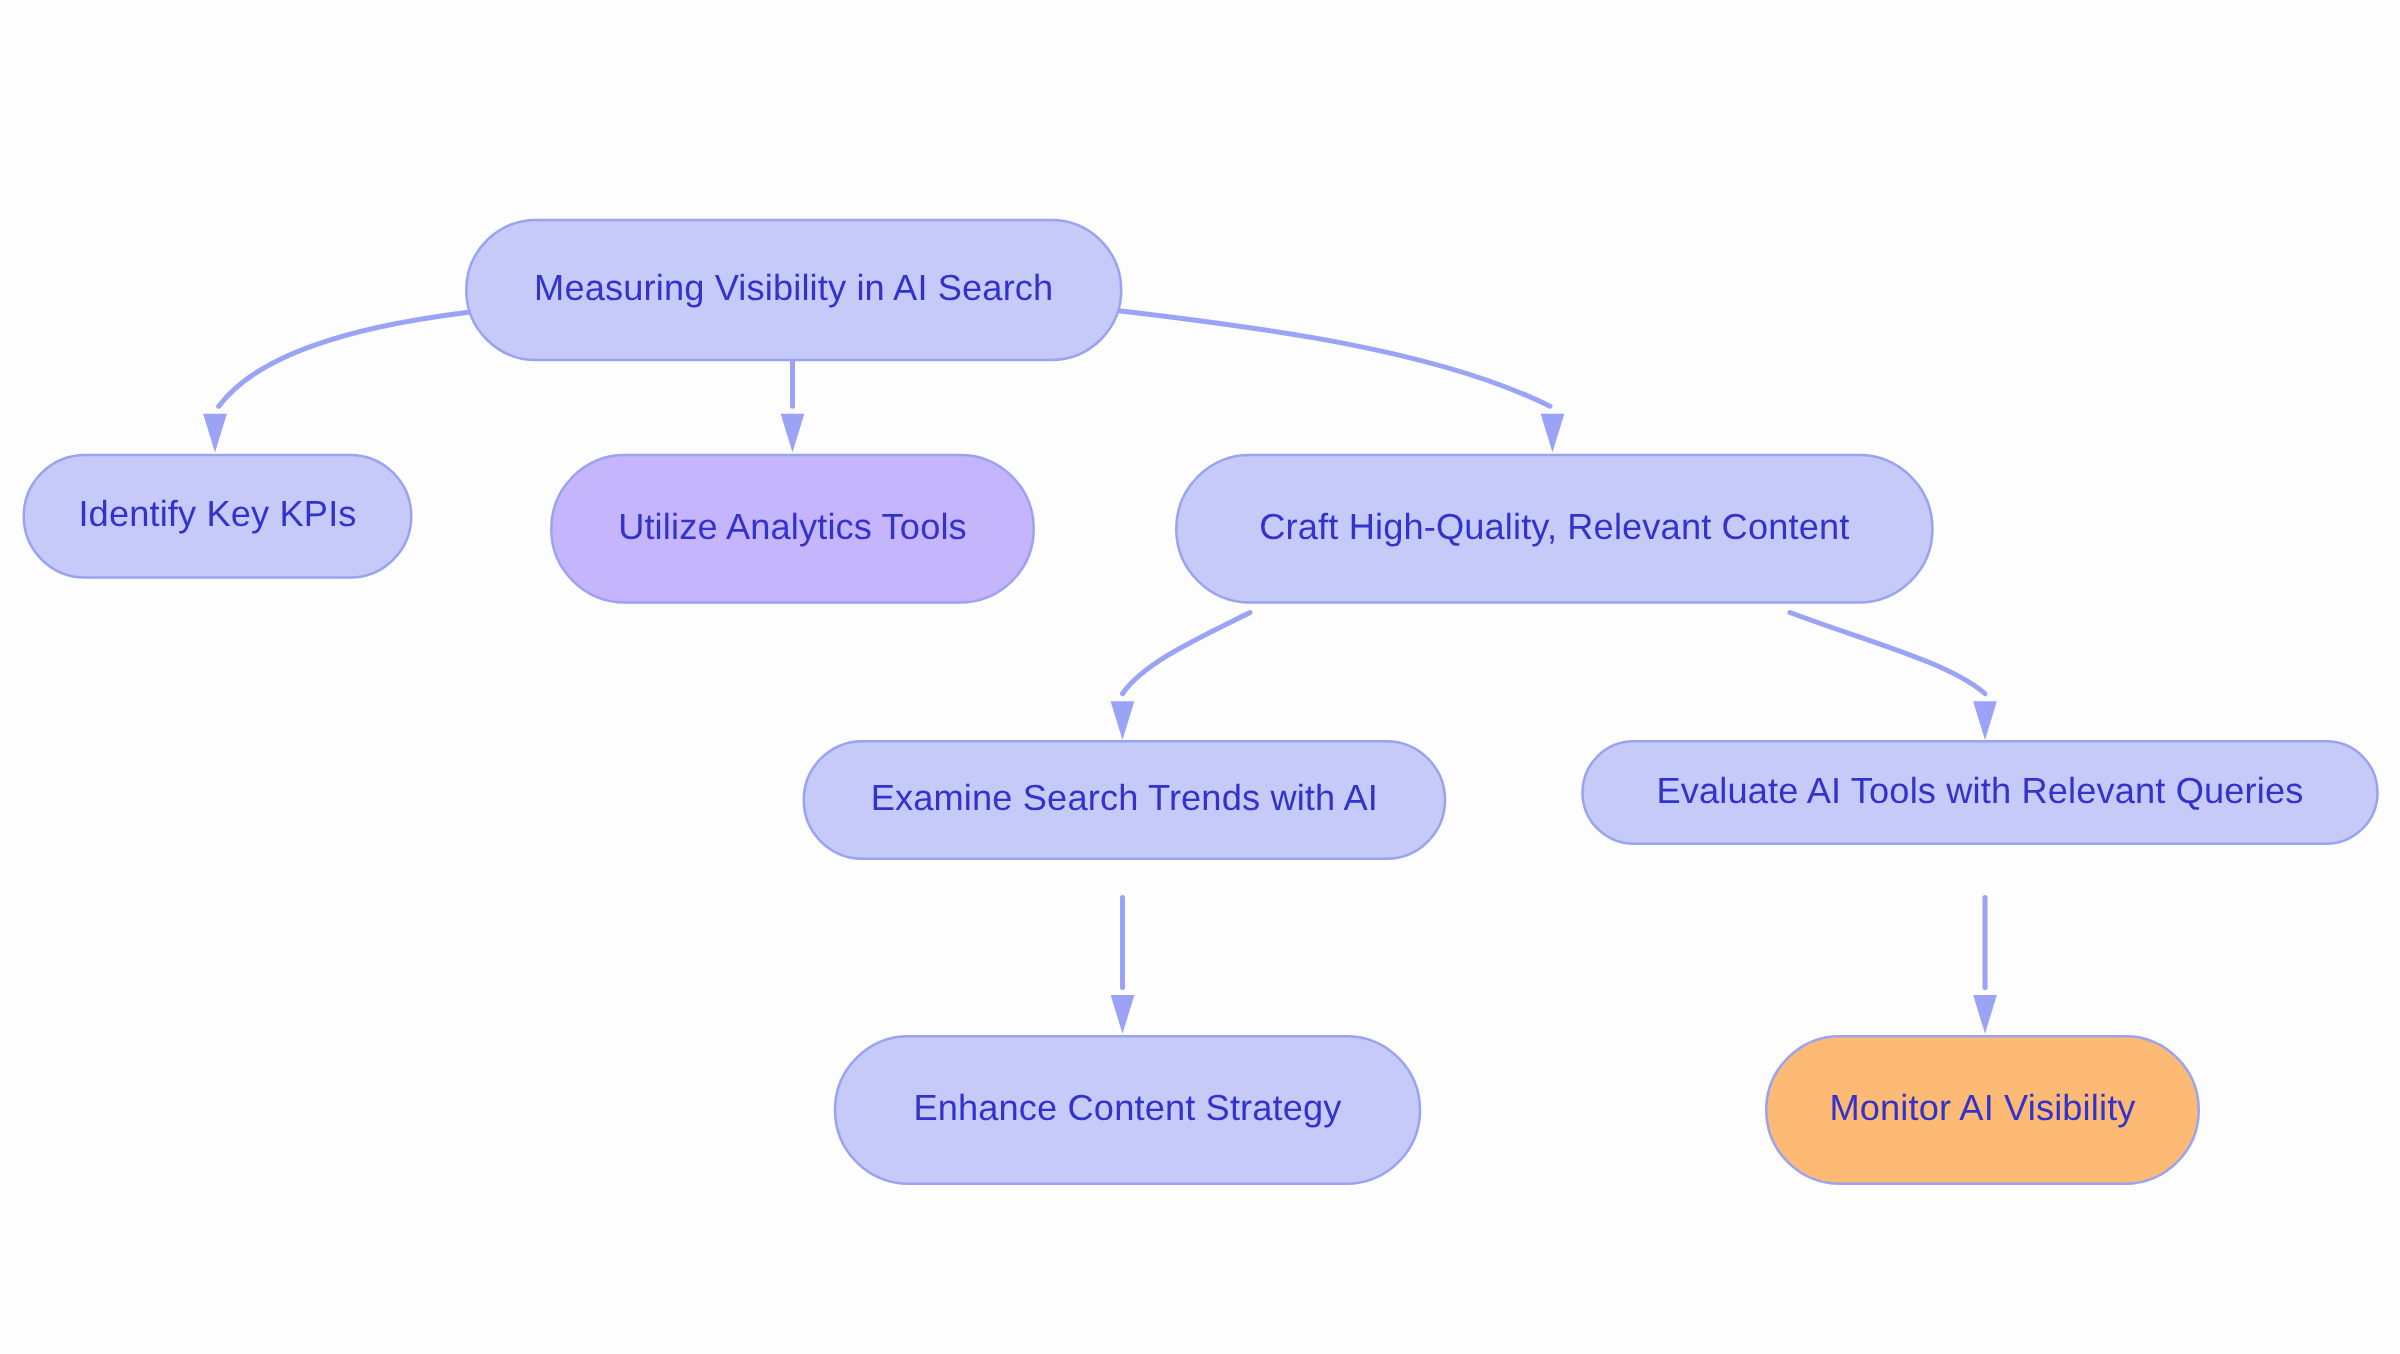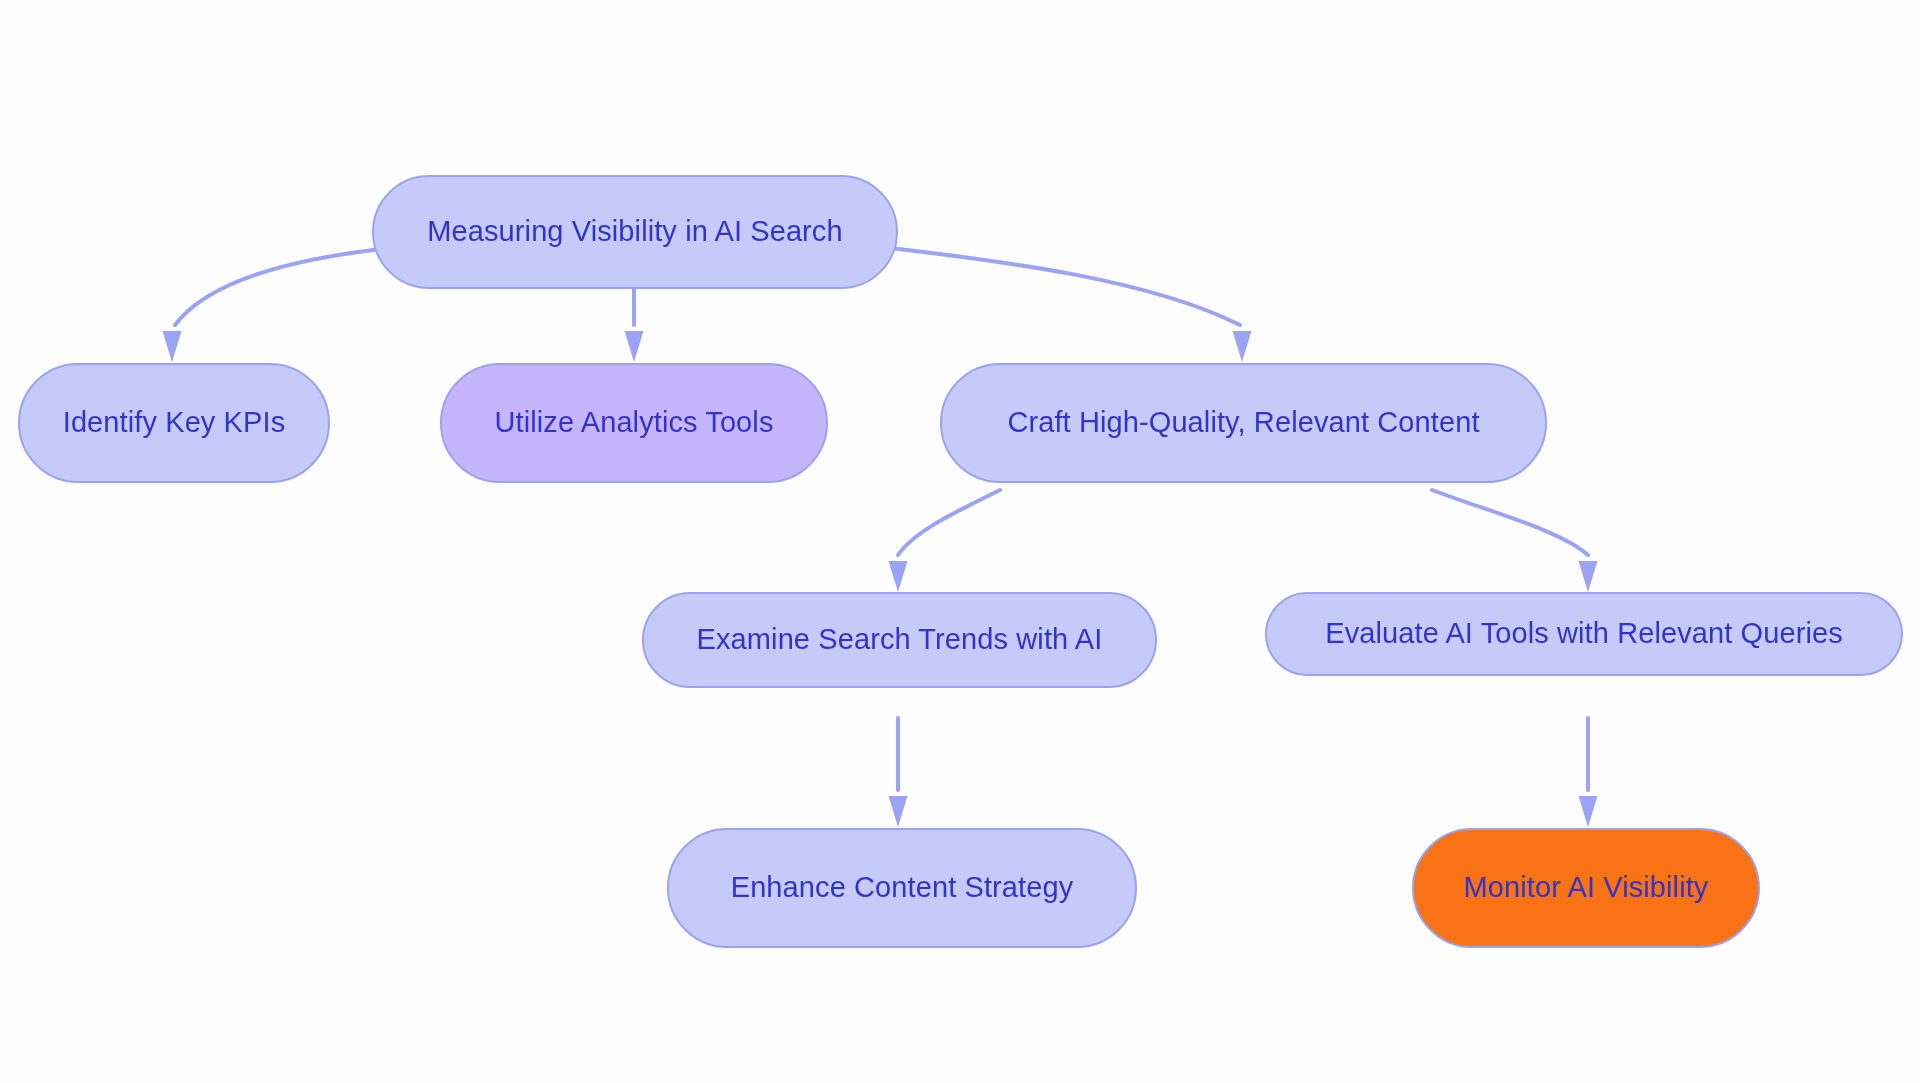--- a/index.html
+++ b/index.html
@@ -64,21 +64,21 @@
       <polygon points="888.5,561 907.5,561 898,592" fill="#9aa3f5"></polygon>
       <polygon points="1578.5,561 1597.5,561 1588,592" fill="#9aa3f5"></polygon>
       <polygon points="888.5,796 907.5,796 898,827" fill="#9aa3f5"></polygon>
       <polygon points="1578.5,796 1597.5,796 1588,827" fill="#9aa3f5"></polygon>
     </svg>
 
   <div class="node" id="node-root" style="left: 372px; top: 127px; width: 526px; height: 114px; background: rgb(197, 202, 249); border-color: rgb(154, 163, 240); color: rgb(51, 51, 204); margin-top: 48px;">
     <span class="node-label">Measuring Visibility in AI Search</span>
   </div>
 
-  <div class="node" id="node-kpis" style="left: 18px; top: 363px; width: 312px; height: 120px; background: rgb(197, 202, 249); border-color: rgb(154, 163, 240); color: rgb(51, 51, 204);">
+  <div class="node" id="node-kpis" style="left: 18px; top: 363px; width: 312px; height: 100px; background: rgb(197, 202, 249); border-color: rgb(154, 163, 240); color: rgb(51, 51, 204);">
     <span class="node-label">Identify Key KPIs</span>
   </div>
 
   <div class="node" id="node-analytics" style="left: 440px; top: 363px; width: 388px; height: 120px; background: #c4b5fd; border-color: rgb(154, 163, 240); color: rgb(51, 51, 204);">
     <span class="node-label">Utilize Analytics Tools</span>
   </div>
 
   <div class="node" id="node-content" style="left: 940px; top: 363px; width: 607px; height: 120px; background: rgb(197, 202, 249); border-color: rgb(154, 163, 240); color: rgb(51, 51, 204);">
     <span class="node-label">Craft High-Quality, Relevant Content</span>
   </div>
@@ -88,17 +88,17 @@
   </div>
 
   <div class="node" id="node-evaluate" style="left: 1265px; top: 592px; width: 638px; height: 84px; background: rgb(197, 202, 249); border-color: rgb(154, 163, 240); color: rgb(51, 51, 204);">
     <span class="node-label">Evaluate AI Tools with Relevant Queries</span>
   </div>
 
   <div class="node" id="node-strategy" style="left: 667px; top: 828px; width: 470px; height: 120px; background: rgb(197, 202, 249); border-color: rgb(154, 163, 240); color: rgb(51, 51, 204);">
     <span class="node-label">Enhance Content Strategy</span>
   </div>
 
-  <div class="node" id="node-monitor" style="left: 1412px; top: 828px; width: 348px; height: 120px; background: #f97316; border-color: rgb(154, 163, 240); color: rgb(51, 51, 204);">
+  <div class="node" id="node-monitor" style="left: 1412px; top: 828px; width: 348px; height: 120px; background: #fdba74; border-color: rgb(154, 163, 240); color: rgb(51, 51, 204);">
     <span class="node-label">Monitor AI Visibility</span>
   </div>
 
 </div>
 
 </body></html>

